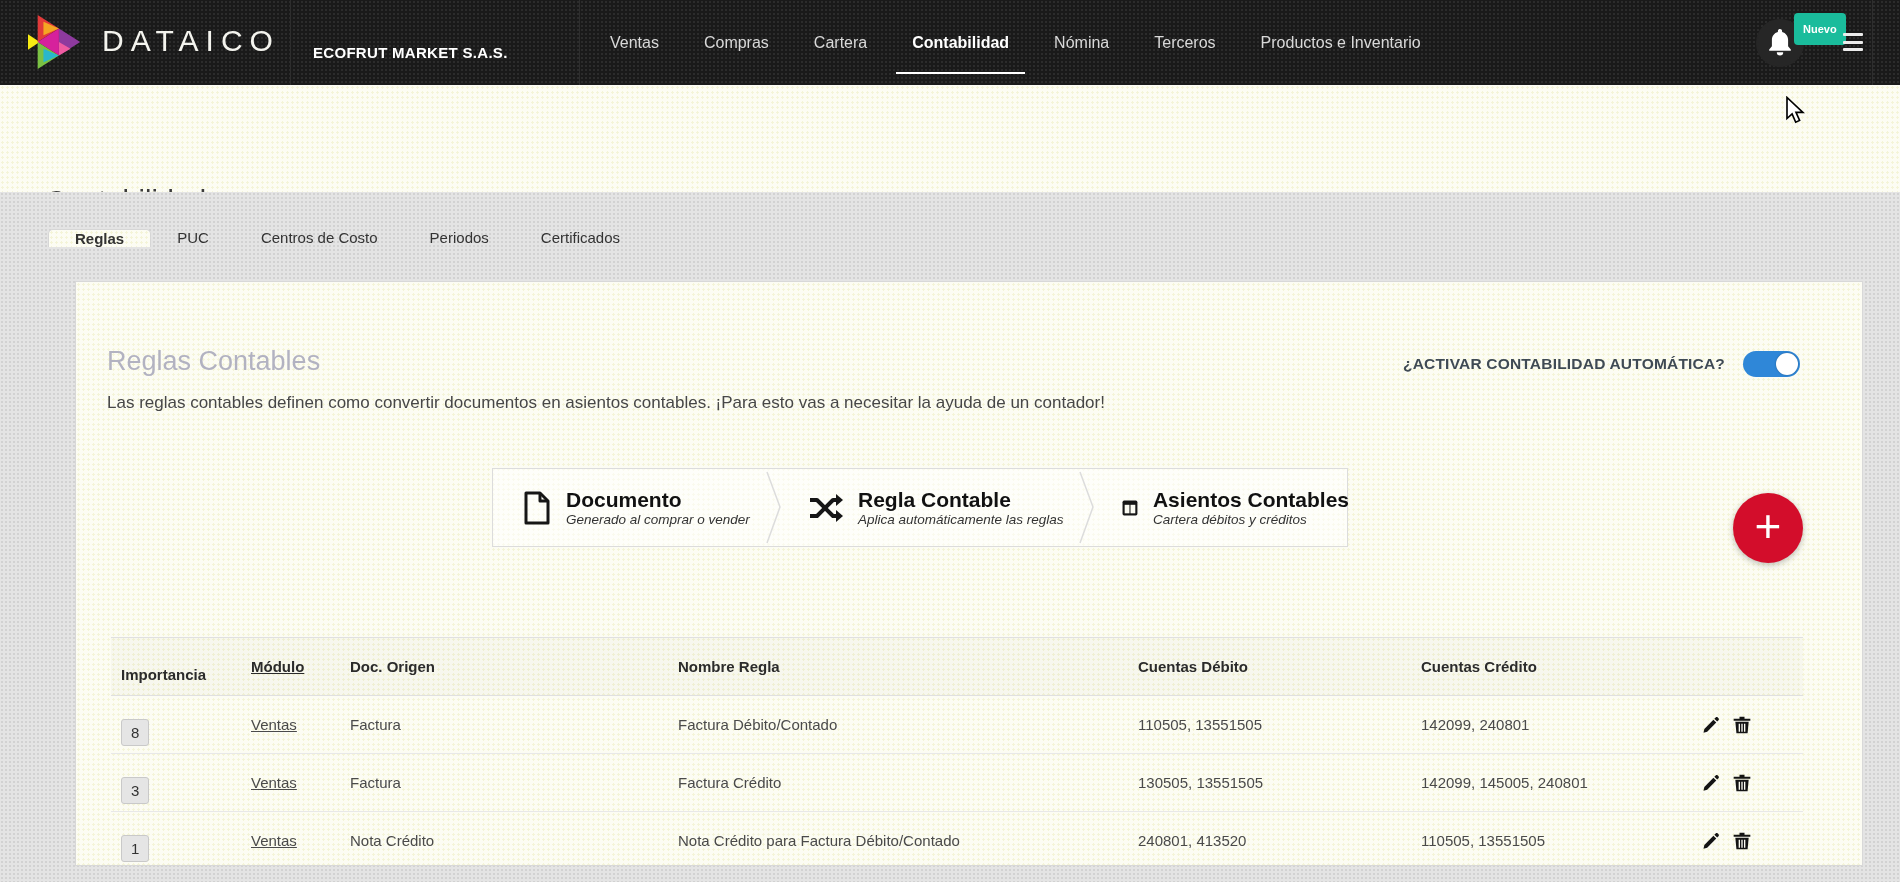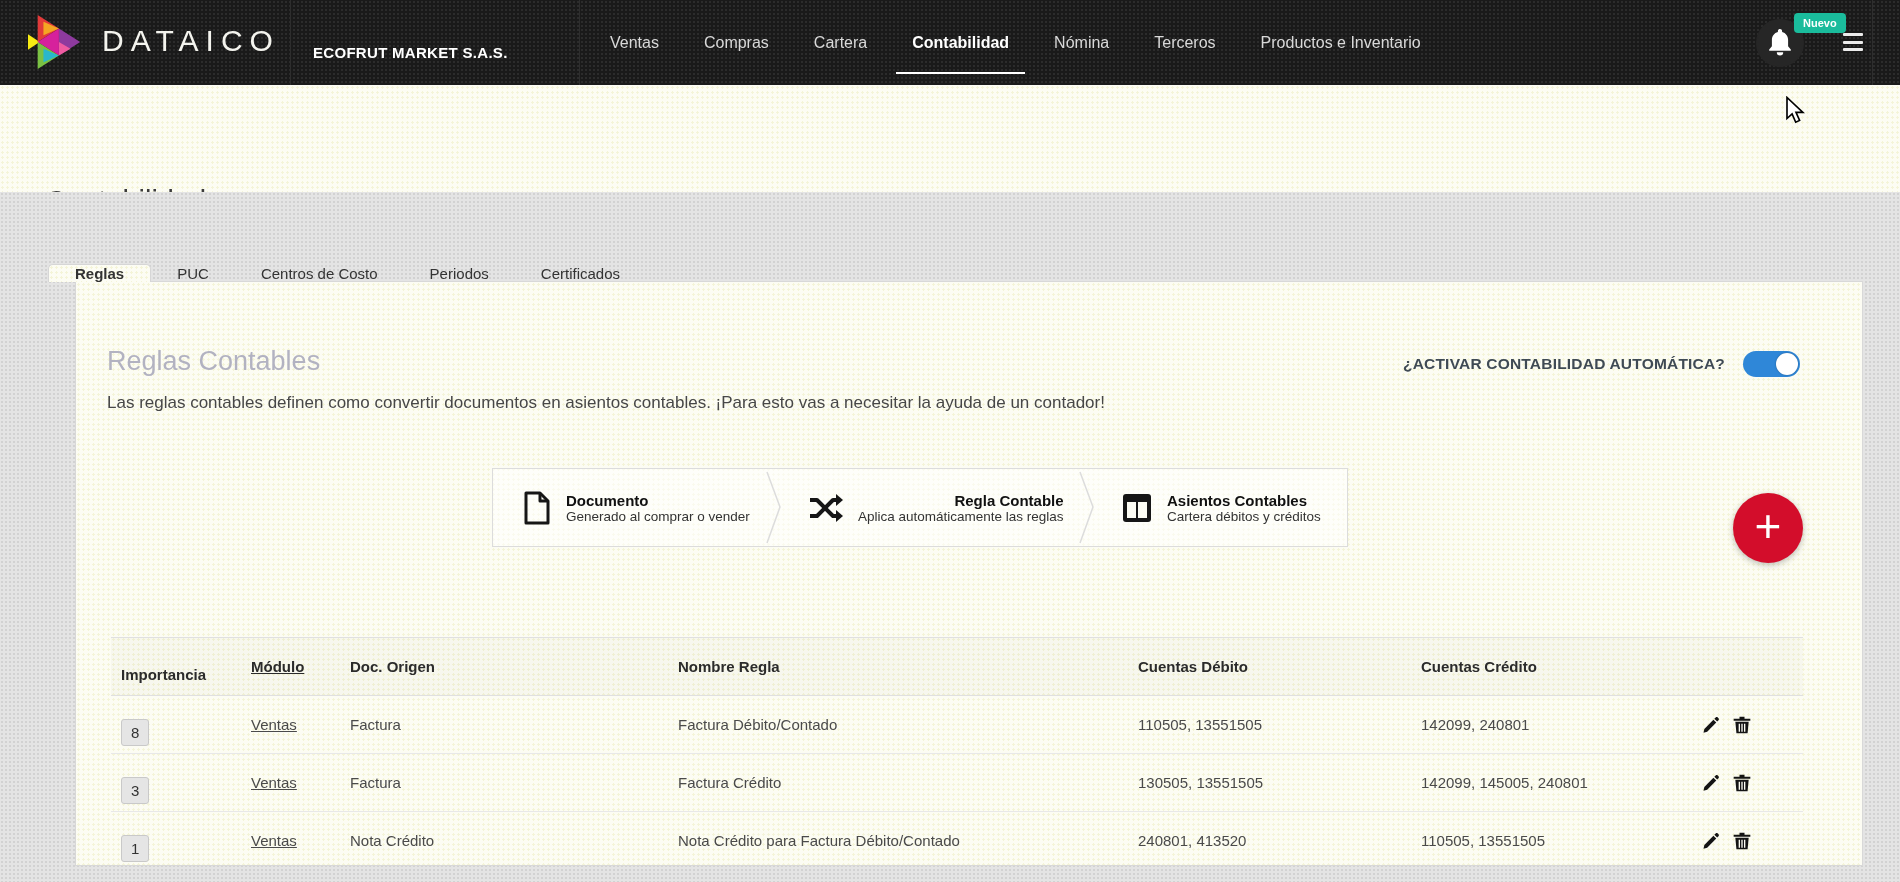--- a/index.html
+++ b/index.html
@@ -32,37 +32,37 @@
   .nav-item { position:relative; font-size:16px; color:#d9d9d9; cursor:default; white-space:nowrap; }
   .nav-item.active { font-weight:bold; color:#fff; }
   .nav-item.active::after { content:""; position:absolute; left:-16px; right:-16px;
            bottom:-22px; height:2px; background:#fff; }
   .nav-sep-right { position:absolute; left:1872px; top:0; width:1px; height:85px; background:#2e2e2e; }
   .bell-wrap { position:absolute; left:1756px; top:19px; width:48px; height:48px; }
   .bell-ring { position:absolute; left:0; top:0; width:48px; height:48px; border-radius:50%;
            background:#262626; }
   .bell-svg { position:absolute; left:9px; top:7px; }
   .nuevo-badge { position:absolute; left:1794px; top:13px; background:#1abc9c; color:#fff;
-           font-size:11px; font-weight:bold; padding:4px 9px; border-radius:4px; }
+           font-size:11px; font-weight:bold; padding:10px 9px; border-radius:4px; }
   .hamburger { position:absolute; left:1843px; top:32px; width:20px; height:20px;
            display:flex; flex-direction:column; justify-content:space-between; padding:1px 0; }
   .hamburger span { display:block; width:20px; height:3px; background:#ececec; border-radius:1px; }
 
   
   .subheader { position:absolute; left:0; top:85px; width:1900px; height:107px; }
   .page-title { position:absolute; left:45px; top:100px; font-size:29px; font-weight:300;
            color:#3b3b3b; }
   .subnav { position:absolute; left:45px; top:152px; display:flex; gap:27px; align-items:flex-end; }
   .subnav-item { position:relative; font-size:15px; color:#4a4a4a; letter-spacing:.2px; white-space:nowrap; }
   .subnav-item.active { color:#26b4c4; font-weight:bold; }
   .avail-badge { position:absolute; right:-6px; top:-24px; background:#46bb4d; color:#fff;
            font-size:11px; font-weight:bold; padding:3px 8px; border-radius:4px; white-space:nowrap; }
 
   
-  .tabs { position:absolute; left:48px; top:229px; display:flex; align-items:flex-end; height:53px; z-index:3; }
+  .tabs { position:absolute; left:48px; top:229px; display:flex; align-items:flex-start; height:53px; z-index:3; }
   .tab { display:flex; align-items:center; padding:0 26px; font-size:15px; color:#333; white-space:nowrap; }
   .tab.active { font-weight:bold; background-color:#fcfcf3;
            background-image:radial-gradient(rgba(225,225,150,.30) 1px, transparent 1.3px);
            background-size:5px 5px;
            border:1px solid #d6d6d6; border-bottom:none; border-radius:5px 5px 0 0; }
 
   
   .card { position:absolute; left:75px; top:281px; width:1788px; height:585px;
            border:1px solid #d8d8d8; overflow:hidden; z-index:2; }
   .rc-heading { position:absolute; left:31px; top:64px; font-size:27px; color:#b2b2c1; }
@@ -73,24 +73,24 @@
            background:#2f87d8; }
   .toggle-knob { position:absolute; right:2px; top:2px; width:22px; height:22px; border-radius:50%;
            background:#fff; box-shadow:0 0 2px rgba(0,0,0,.35); }
 
   
   .flow { position:absolute; left:416px; top:186px; width:856px; height:79px;
            border:1px solid #dcdcdc; background-color:rgba(255,255,255,.55); }
   .flow-sec { position:absolute; top:0; height:77px; display:flex; align-items:center;
            padding-left:30px; gap:15px; }
   .flow-sec.s1 { left:0; width:286px; }
-  .flow-sec.s2 { left:286px; width:305px;text-align:right; }
+  .flow-sec.s2 { left:286px; width:305px; }
   .flow-sec.s3 { left:599px; width:257px; }
-  .flow-title { font-size:15px; font-weight:bold; color:#111; white-space:nowrap; }
-  .flow-sub { font-size:13.5px; color:#333; white-space:nowrap; }
+  .flow-title { font-size:21px; font-weight:bold; color:#111; white-space:nowrap; }
+  .flow-sub { font-size:13.5px; color:#333; white-space:nowrap;font-style:italic; }
   .flow-chev { position:absolute; top:1px; width:18px; height:75px; }
 
   
   .fab { position:absolute; left:1657px; top:211px; width:70px; height:70px; border-radius:50%;
            background:#d30d2b; box-shadow:0 2px 6px rgba(0,0,0,.25);
            display:flex; align-items:center; justify-content:center; }
   .fab span { color:#fff; font-size:46px; font-weight:200; line-height:46px; margin-top:-4px; }
 
   
   .rules-table { position:absolute; left:35px; top:355px; width:1692px; border-top:1px solid #e0e0e0; }

